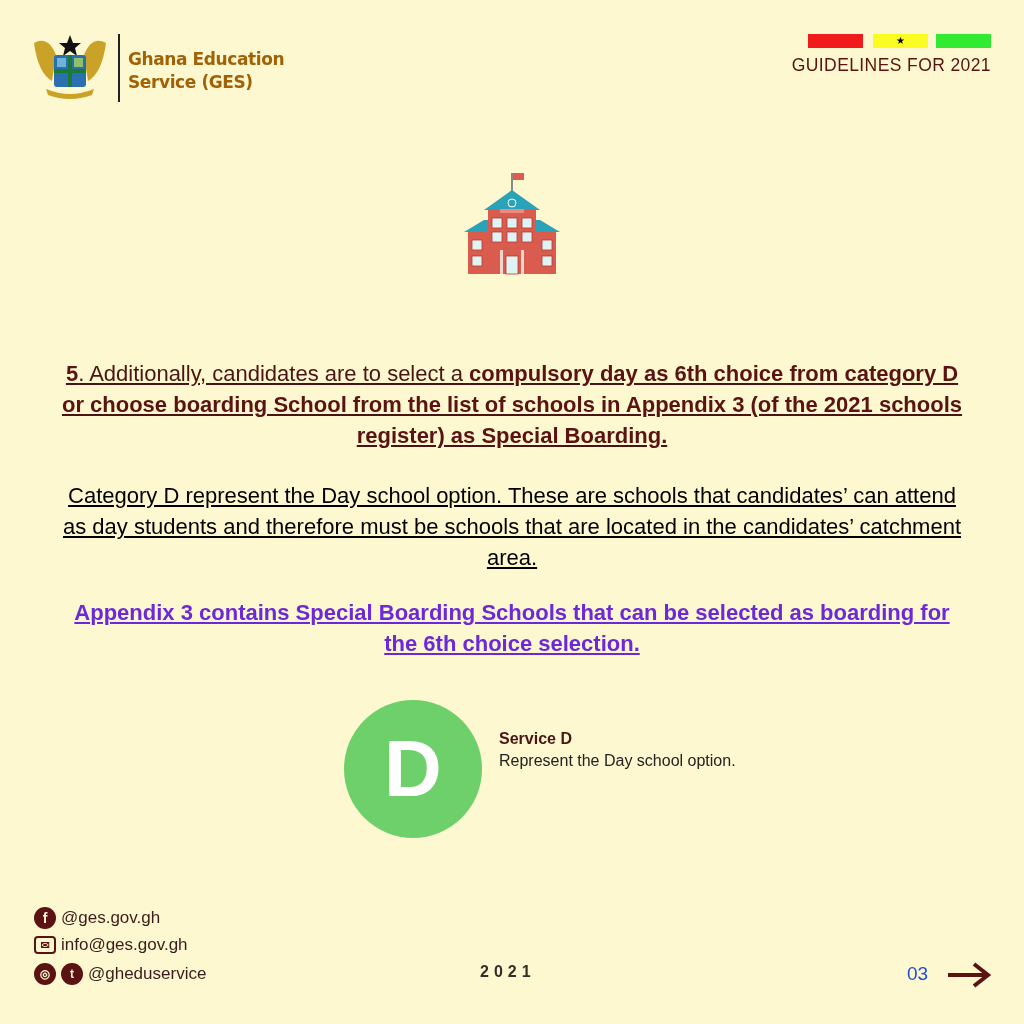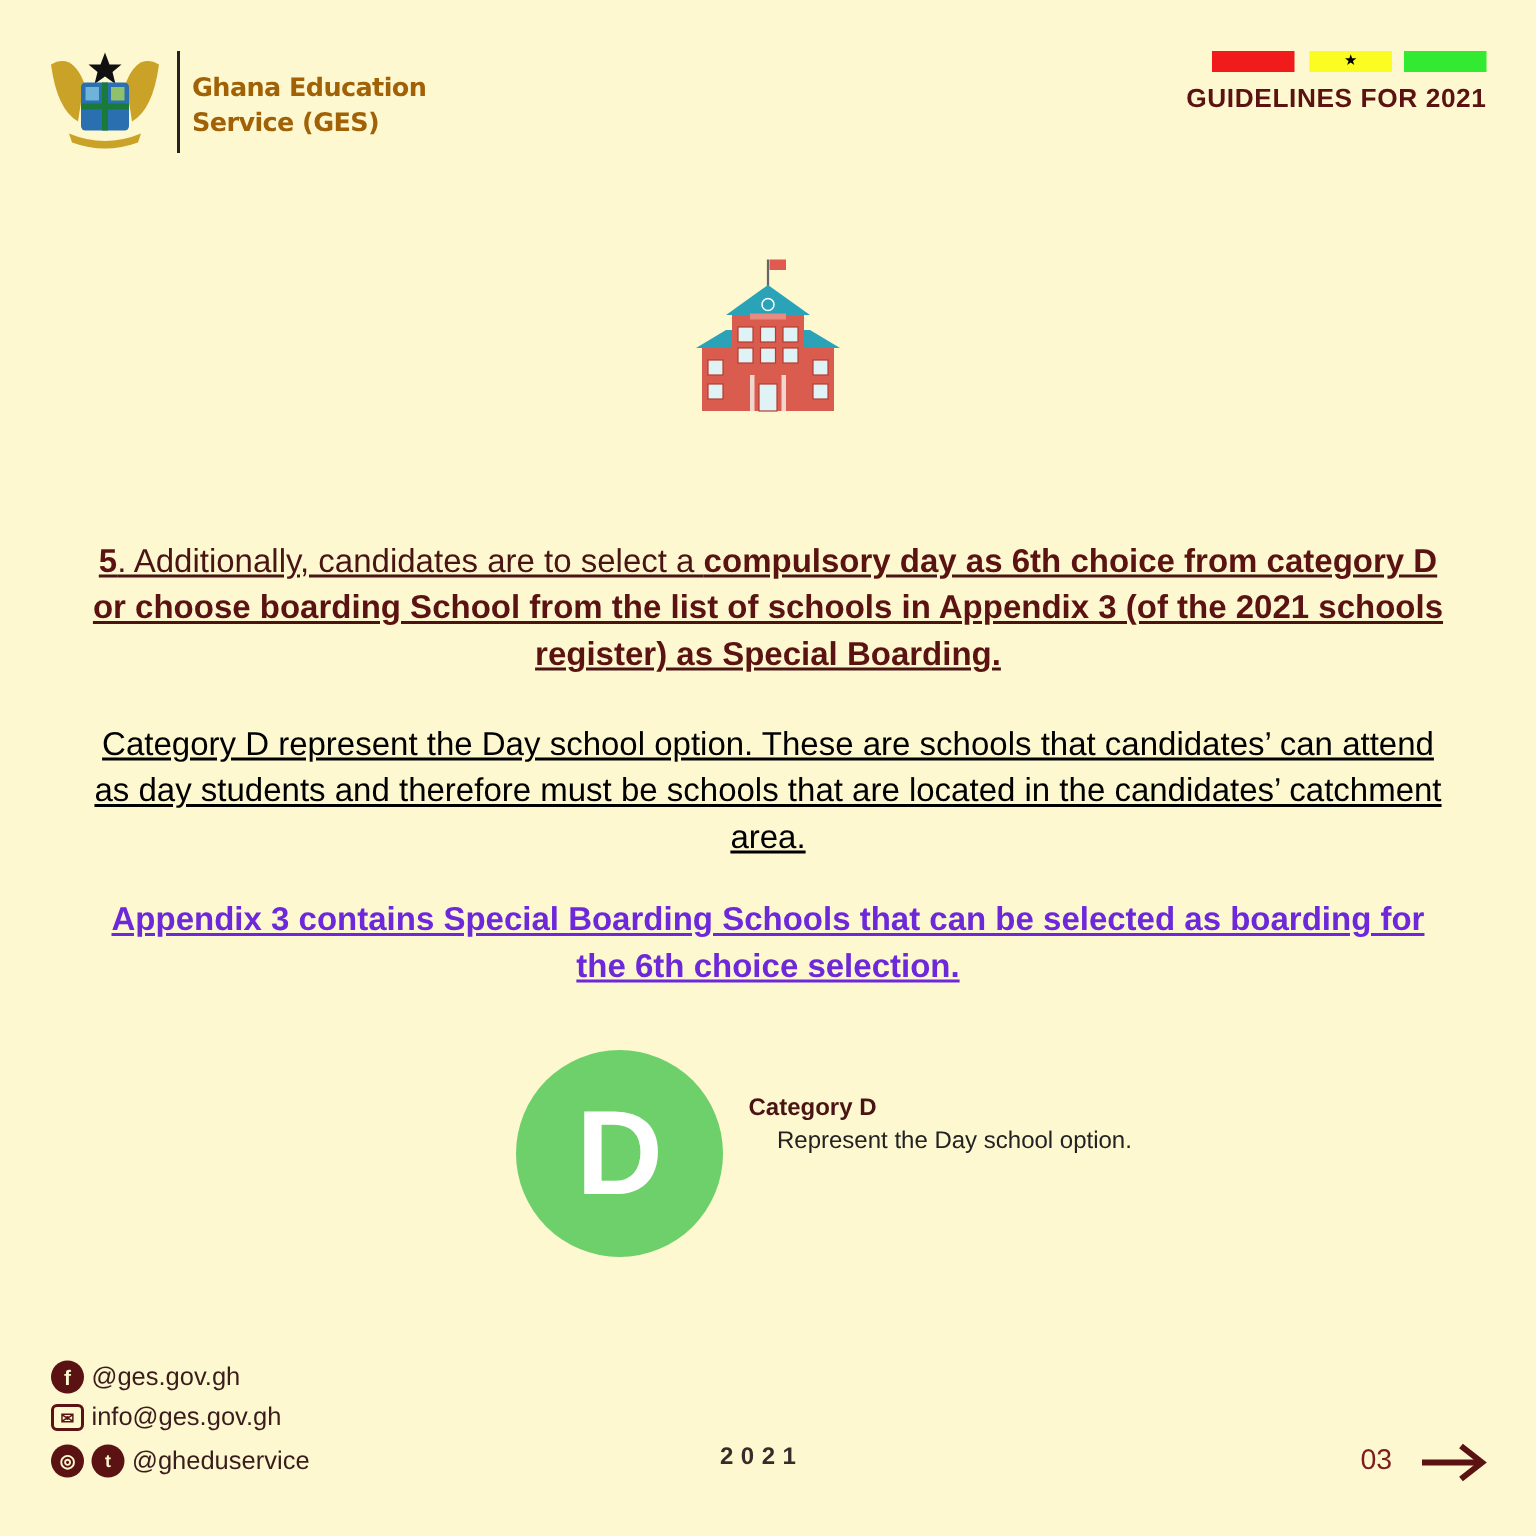--- a/index.html
+++ b/index.html
@@ -13,41 +13,41 @@
   .abs { position: absolute; }
   
   .crest { left: 30px; top: 33px; width: 80px; height: 70px; }
   .divider-v { left: 118px; top: 34px; width: 2px; height: 68px; background: #222; }
   .org-name { left: 128px; top: 48px; font-size: 17px; line-height: 23px; color: #a16207; font-family: "DejaVu Sans", sans-serif; font-weight: bold; letter-spacing: -0.4px; }
   
   .flag-bar { top: 34px; height: 14px; width: 55px; }
   .flag-red { left: 808px; background: #f21b1b; }
   .flag-yellow { left: 873px; background: #fafc22; text-align: center; font-size: 10px; line-height: 14px; color: #000; }
   .flag-green { left: 936px; background: #33ea33; }
-  .guide-title { right: 33px; top: 52px; text-align: right; font-weight: bold; font-size: 17.5px; line-height: 26px; color: #5a1212; letter-spacing: 0.4px; }
+  .guide-title { right: 33px; top: 52px; text-align: right; font-weight: normal; font-size: 17.5px; line-height: 26px; color: #5a1212; letter-spacing: 0.4px; }
   
   .school { left: 462px; top: 170px; width: 100px; height: 105px; }
   
   .para { left: 60px; width: 904px; text-align: center; font-size: 22px; line-height: 31px; color: #4a1414; text-decoration: underline; }
   .p1 { top: 358px; }
   .p2 { top: 480px; color: #000000; }
   .p3 { top: 597px; font-weight: bold; color: #6d28d9; }
   b { font-weight: bold; color: #5a1212; }
   
   .cat-circle { left: 344px; top: 700px; width: 138px; height: 138px; border-radius: 50%; background: #6dd06a; color: #fff; font-size: 80px; font-weight: bold; text-align: center; line-height: 138px; }
   .cat-title { left: 499px; top: 730px; font-size: 16px; font-weight: bold; color: #4a1414; }
-  .cat-desc { left: 499px; top: 752px; font-size: 16px; color: #222; margin-left: 19px; }
+  .cat-desc { left: 499px; top: 752px; font-size: 16px; color: #222; }
   
   .contact { left: 34px; font-size: 17px; color: #3a1c1c; display: flex; align-items: center; }
   .contact .ic { width: 22px; height: 22px; border-radius: 50%; background: #5a1212; color: #fdf8cf; display: inline-flex; align-items: center; justify-content: center; font-weight: bold; font-size: 14px; margin-right: 5px; }
   .c1 { top: 907px; }
   .c2 { top: 935px; }
   .c3 { top: 963px; }
   .year { left: 480px; top: 963px; font-size: 16px; letter-spacing: 5px; color: #3a2a2a; font-weight: bold; }
-  .page-num { left: 907px; top: 963px; font-size: 19px; color: #7f1d1d; }
+  .page-num { left: 907px; top: 963px; font-size: 19px; color: #1d4ed8; }
   .next-arrow { left: 946px; top: 960px; width: 46px; height: 30px; cursor: pointer; }
 </style>
 </head>
 <body>
 
 <div class="abs crest">
   <svg width="80" height="70" viewBox="0 0 80 70">
     <path d="M4 10 Q18 2 26 22 L22 48 Q8 40 4 10Z" fill="#c9a227"></path>
     <path d="M76 10 Q62 2 54 22 L58 48 Q72 40 76 10Z" fill="#c9a227"></path>
     <polygon points="40,2 43,10 51,10 45,15 47,23 40,18 33,23 35,15 29,10 37,10" fill="#111"></polygon>
@@ -102,21 +102,21 @@
 
 <div class="abs para p1">
   <b>5</b><span>. Additionally, candidates are to select a </span><b>compulsory day as 6th choice from category D or choose boarding School from the list of schools in Appendix 3 (of the 2021 schools register) as Special Boarding.</b>
 </div>
 
 <div class="abs para p2">Category D represent the Day school option. These are schools that candidates’ can attend as day students and therefore must be schools that are located in the candidates’ catchment area.</div>
 
 <div class="abs para p3">Appendix 3 contains Special Boarding Schools that can be selected as boarding for the 6th choice selection.</div>
 
 <div class="abs cat-circle">D</div>
-<div class="abs cat-title">Category D</div>
+<div class="abs cat-title">Service D</div>
 <div class="abs cat-desc">Represent the Day school option.</div>
 
 <div class="abs contact c1">
   <span class="ic">f</span>
   <span>@ges.gov.gh</span>
 </div>
 <div class="abs contact c2">
   <span class="ic" style="border-radius:4px;background:transparent;border:2px solid #5a1212;width:18px;height:14px;color:#5a1212;font-size:11px;">✉</span>
   <span>info@ges.gov.gh</span>
 </div>

